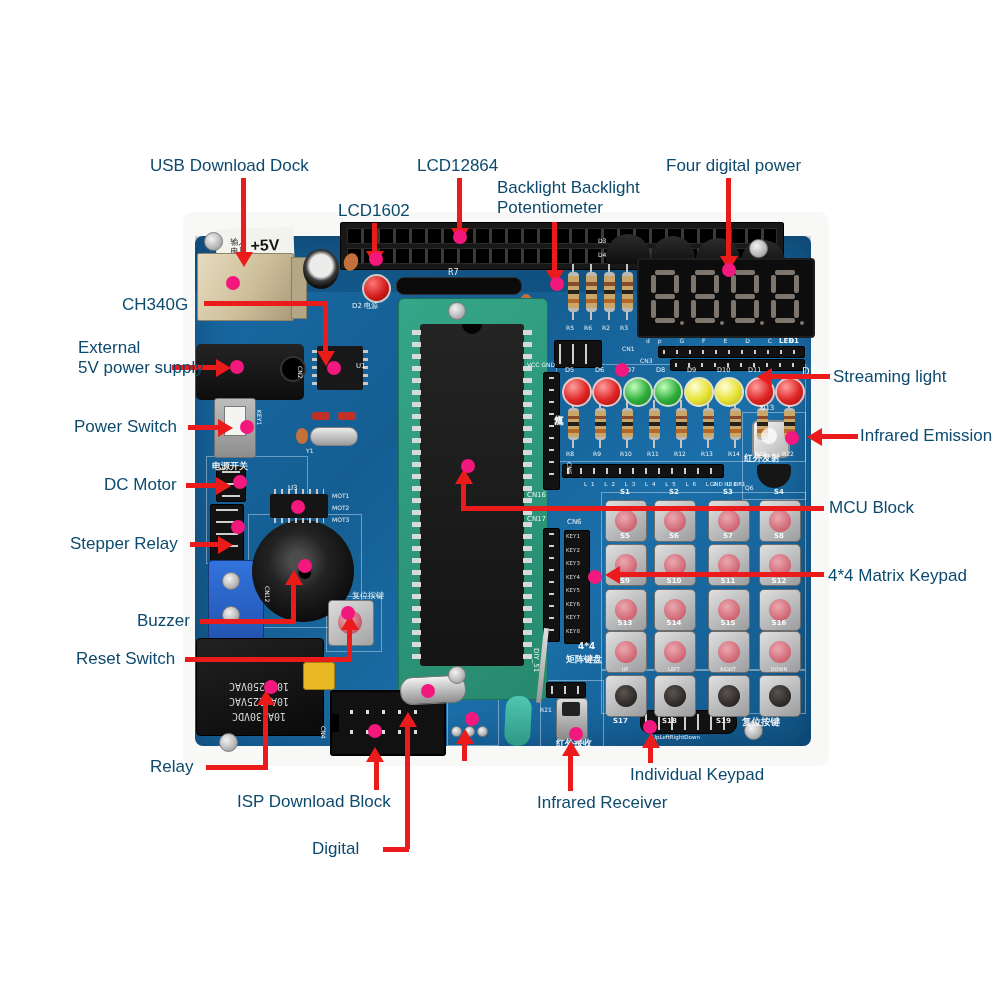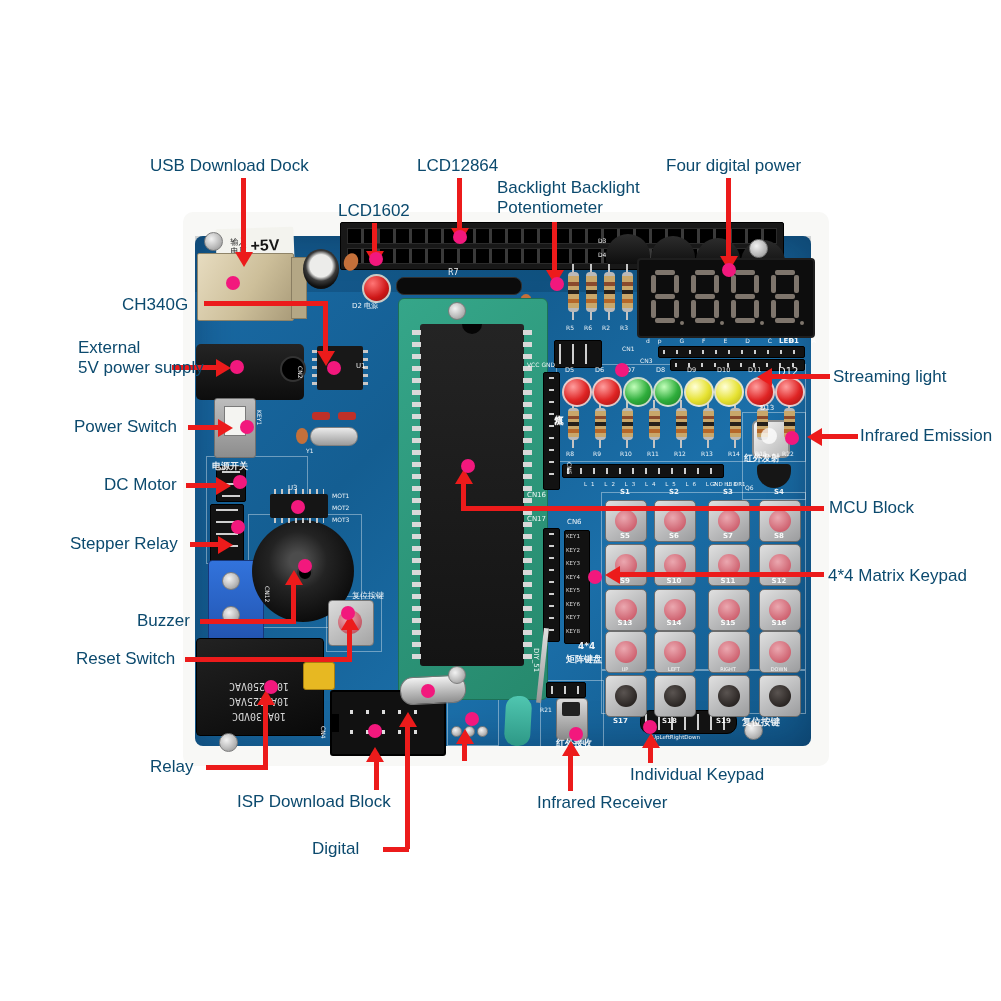--- a/index.html
+++ b/index.html
@@ -299,21 +299,21 @@
     <div class="silk" style="left:626px;top:366px;font-size:6.5px">D7</div>
     <div class="led" style="left:623px;top:377px;background:radial-gradient(circle at 35% 30%,#c2ffba,#2fae3c 55%,#1b7a25)"></div>
     <div class="silk" style="left:656px;top:366px;font-size:6.5px">D8</div>
     <div class="led" style="left:653px;top:377px;background:radial-gradient(circle at 35% 30%,#c2ffba,#2fae3c 55%,#1b7a25)"></div>
     <div class="silk" style="left:687px;top:366px;font-size:6.5px">D9</div>
     <div class="led" style="left:684px;top:377px;background:radial-gradient(circle at 35% 30%,#ffffd8,#e6e232 55%,#b0ab1c)"></div>
     <div class="silk" style="left:717px;top:366px;font-size:6.5px">D10</div>
     <div class="led" style="left:714px;top:377px;background:radial-gradient(circle at 35% 30%,#ffffd8,#e6e232 55%,#b0ab1c)"></div>
     <div class="silk" style="left:748px;top:366px;font-size:6.5px">D11</div>
     <div class="led" style="left:745px;top:377px;background:radial-gradient(circle at 35% 30%,#ff9e9e,#df2424 55%,#991111)"></div>
-    <div class="silk" style="left:778px;top:366px;font-size:10px">D12</div>
+    <div class="silk" style="left:802px;top:366px;font-size:10px">D12</div>
     <div class="led" style="left:775px;top:377px;background:radial-gradient(circle at 35% 30%,#ff9e9e,#df2424 55%,#991111)"></div>
     <div class="lead" style="left:572px;top:400px;height:8px"></div>
     <div class="res" style="left:568px;top:408px;height:32px"></div>
     <div class="lead" style="left:572px;top:440px;height:8px"></div>
     <div class="silk" style="left:566px;top:450px;font-size:6px">R8</div>
     <div class="lead" style="left:599px;top:400px;height:8px"></div>
     <div class="res" style="left:595px;top:408px;height:32px"></div>
     <div class="lead" style="left:599px;top:440px;height:8px"></div>
     <div class="silk" style="left:593px;top:450px;font-size:6px">R9</div>
     <div class="lead" style="left:626px;top:400px;height:8px"></div>

